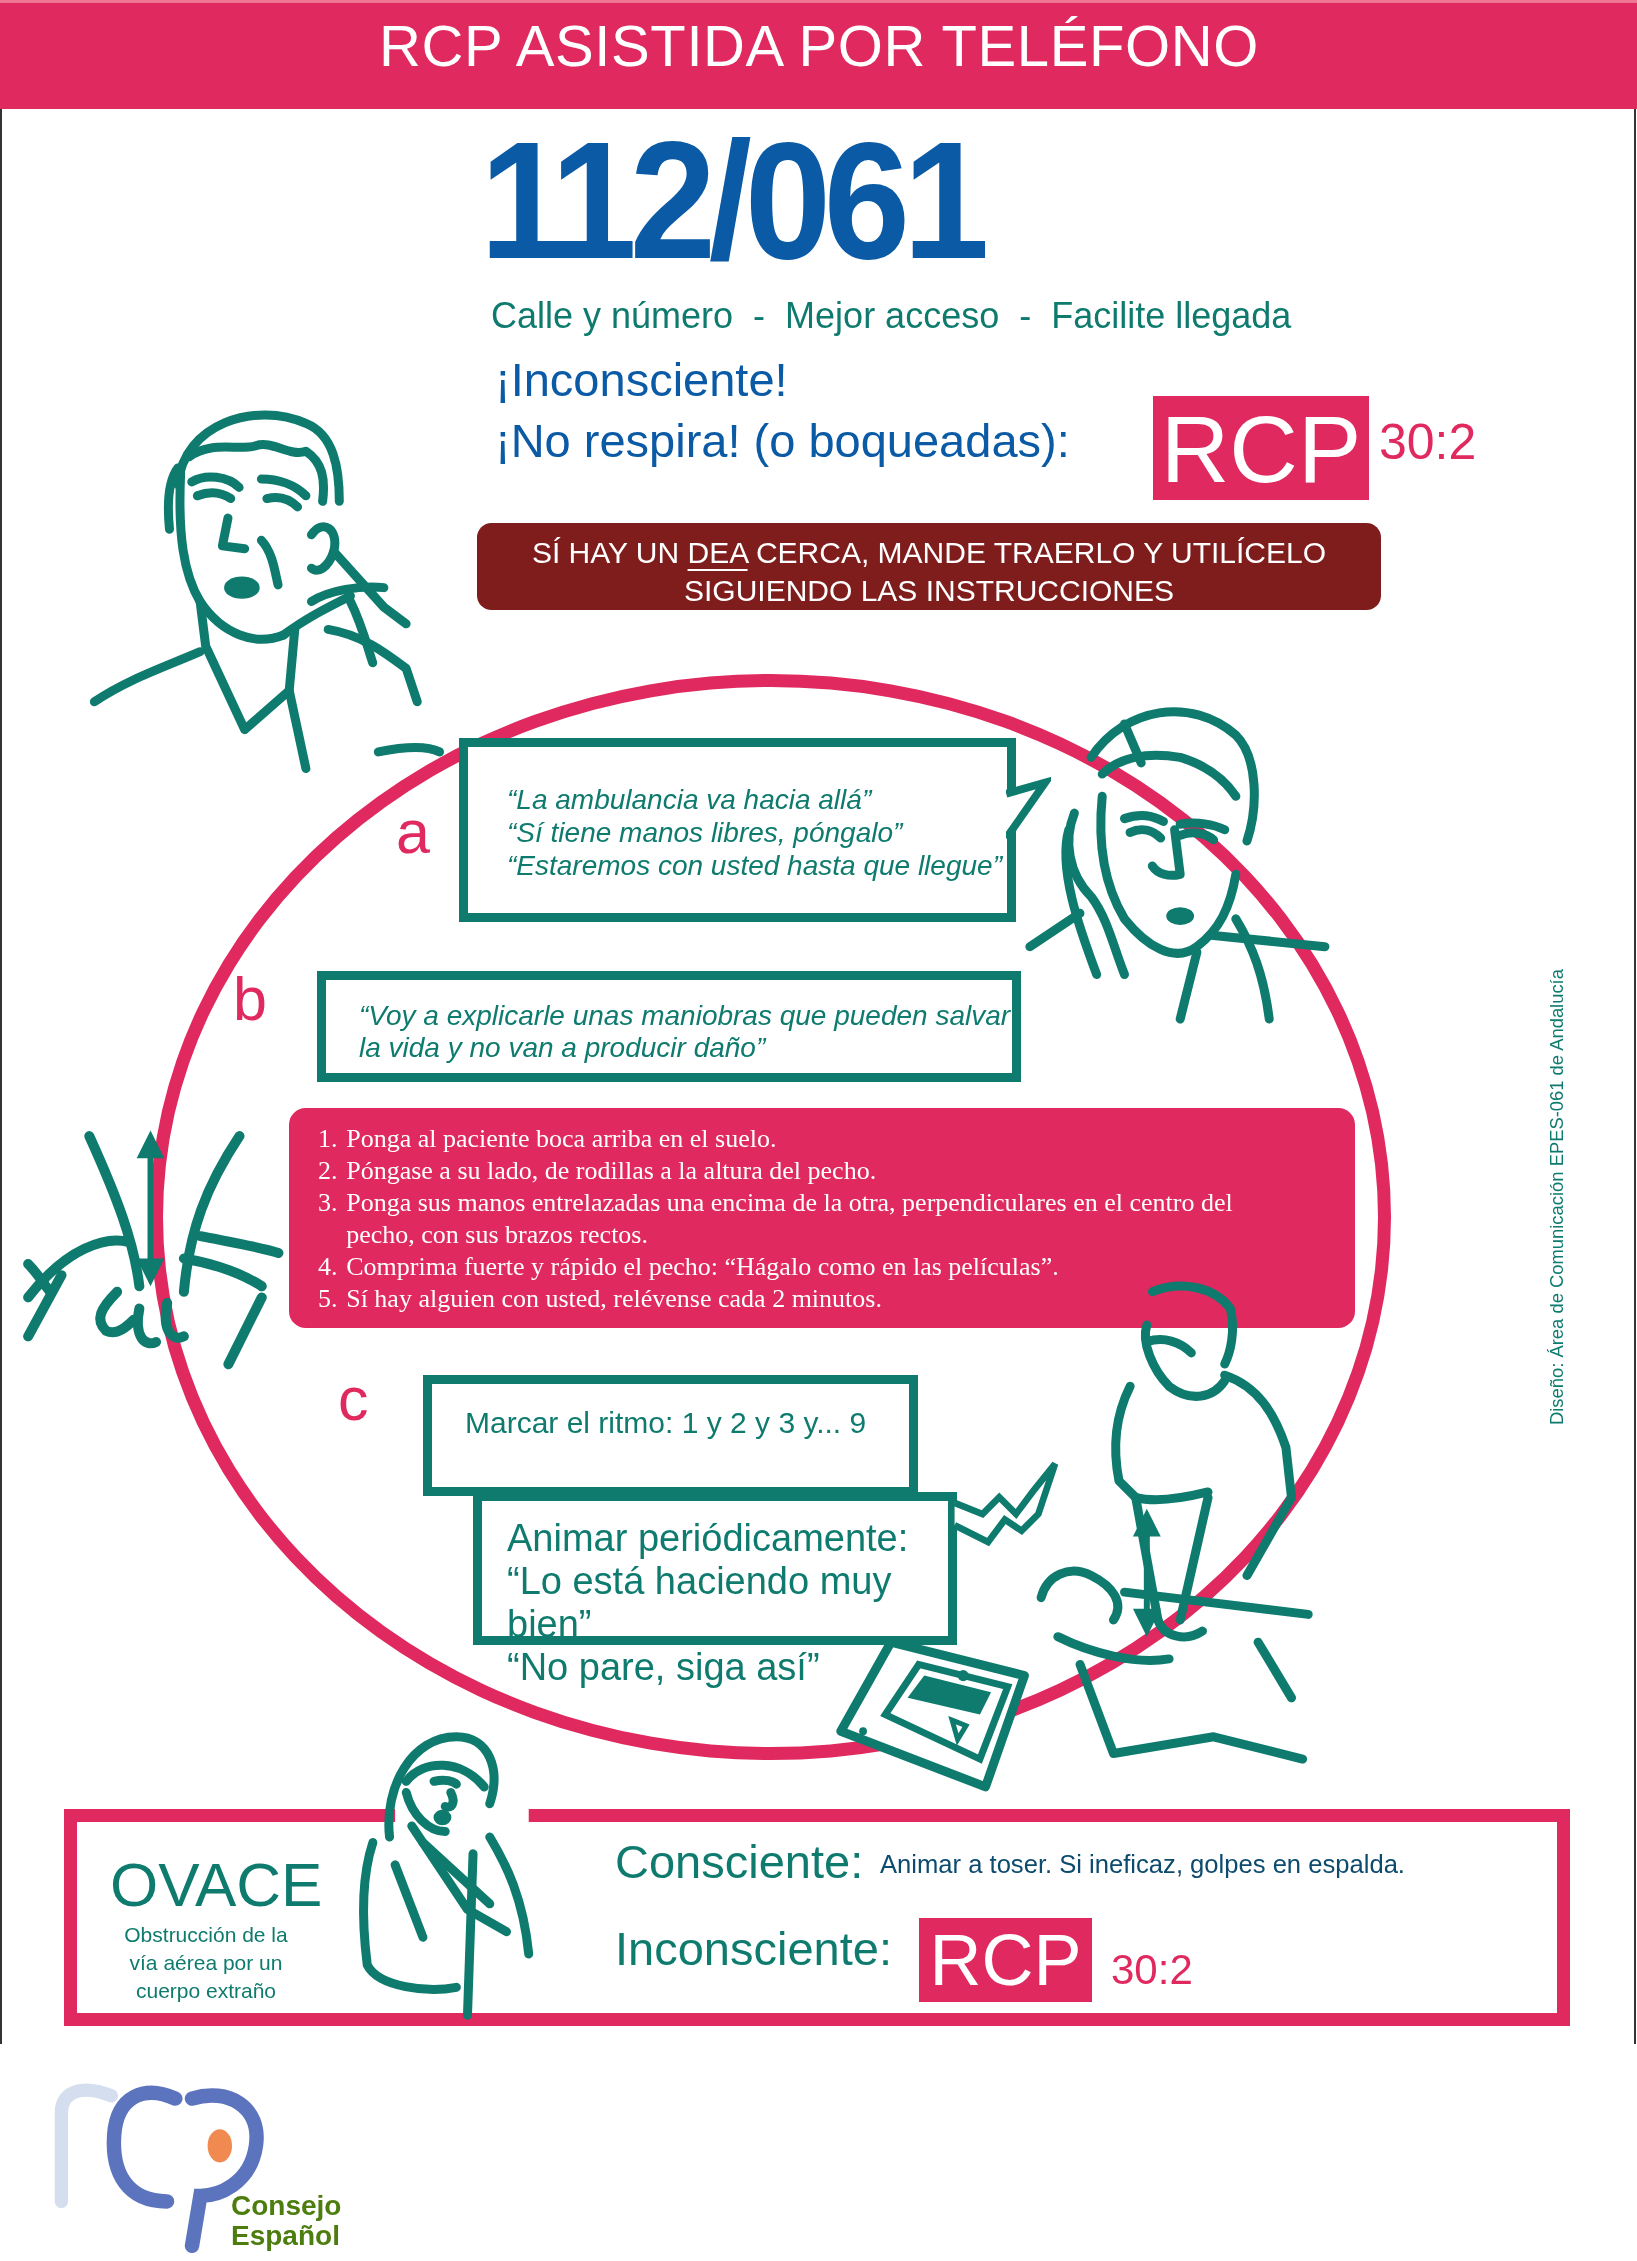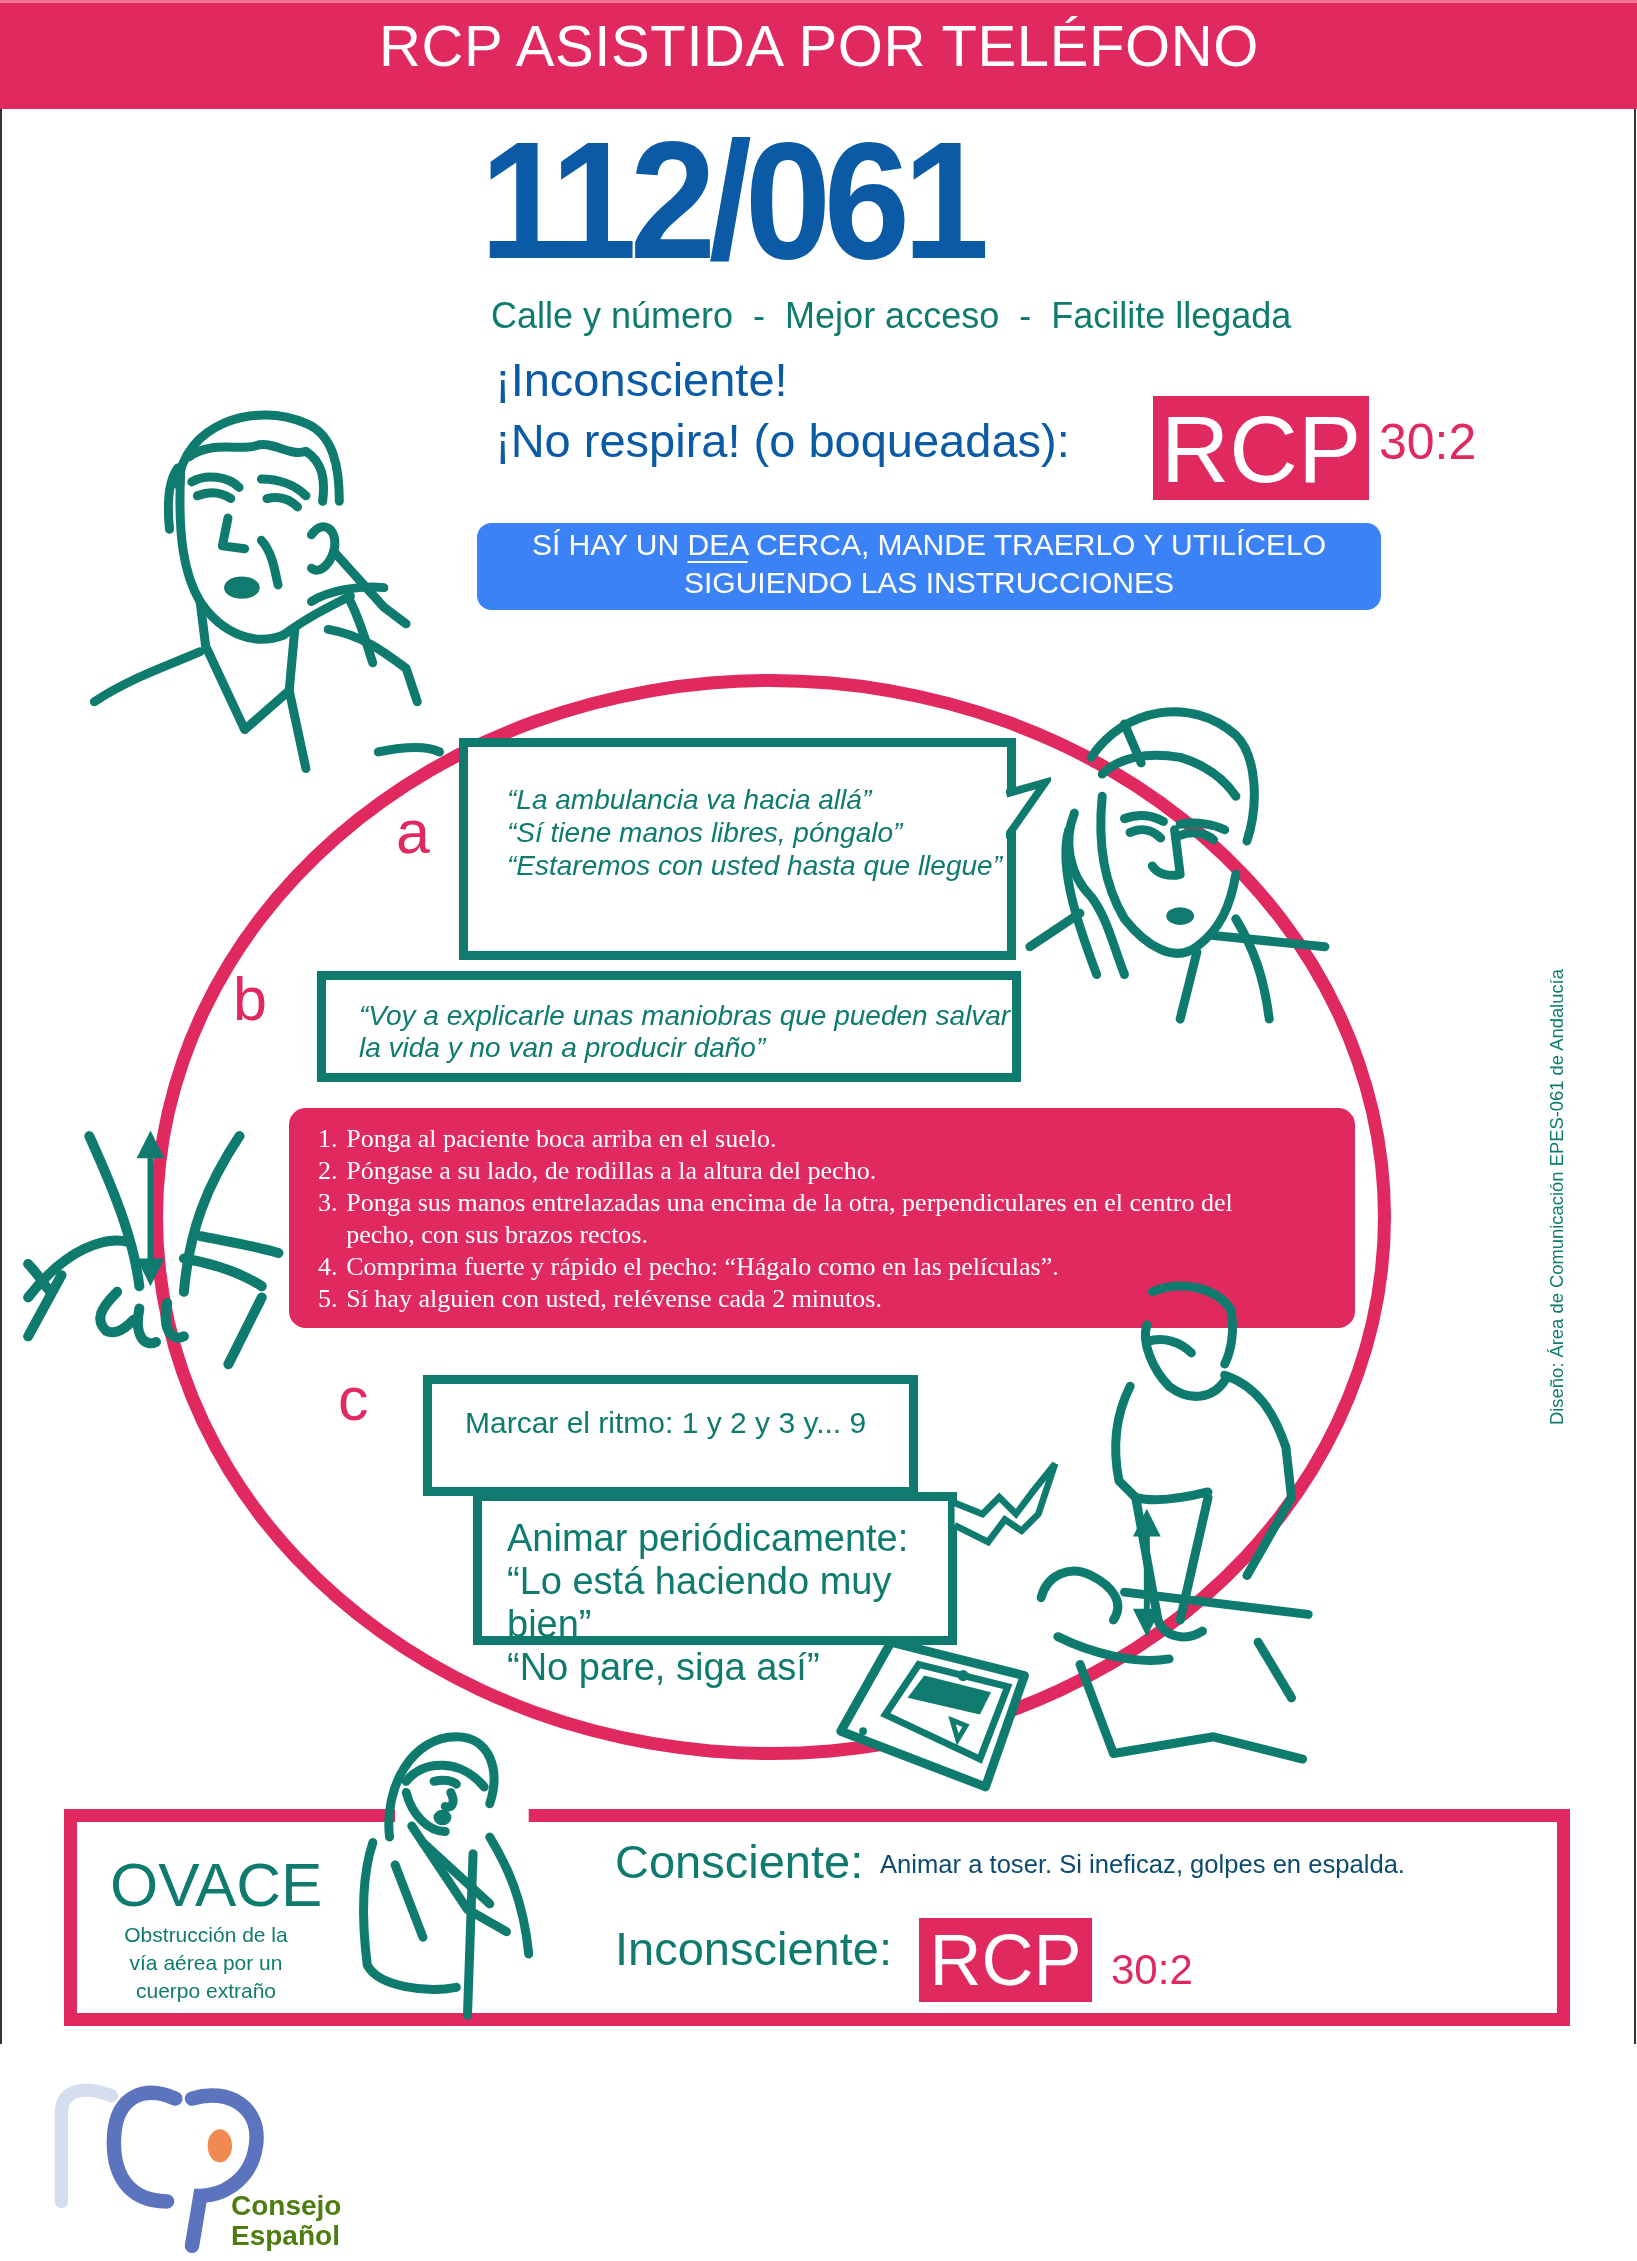--- a/index.html
+++ b/index.html
@@ -15,28 +15,28 @@
   .hotline { left:480px; top:117px; color:#0B5AA5; font-size:167px; font-weight:bold;
              letter-spacing:-7.8px; line-height:1; transform:scaleX(0.93); transform-origin:left top; }
   .subline { left:491px; top:295px; color:#0E7B6E; font-size:36px; white-space:pre; }
   .alert1, .alert2 { left:455px; color:#0B5AA5; font-size:47px; white-space:nowrap;margin-left:40px; }
   .alert1 { top:352px; }
   .alert2 { top:413px; }
   .rcp-box { background:#E0295F; color:#fff; text-align:center; line-height:1; }
   .rcp-box-top { left:1153px; top:396px; width:216px; height:104px; font-size:95px; padding-top:5.6px; box-sizing:border-box; }
   .ratio { color:#E0295F; }
   .ratio-top { left:1379px; top:413px; font-size:50px; }
-  .dea-banner { left:477px; top:523px; width:904px; height:87px; background:#3b82f6;
+  .dea-banner { left:477px; top:523px; width:904px; height:87px; background:#7f1d1d;
                 border-radius:14.5px; color:#fff; text-align:center; font-size:30px; line-height:38px;
-                padding-top:3px; box-sizing:border-box; }
+                padding-top:11px; box-sizing:border-box; }
   .dea-banner u { text-decoration-thickness:2.2px; text-underline-offset:5.6px; }
   .circle { left:150px; top:674px; width:1241px; height:1086px; border:13.4px solid #E0295F;
             border-radius:50%; box-sizing:border-box; }
   .bubble { background:#fff; border:9px solid #0E7B6E; box-sizing:border-box; color:#0E7B6E; }
-  .bubble-a { left:459px; top:738px; width:557px; height:222px; font-style:italic; font-size:28px;
+  .bubble-a { left:459px; top:738px; width:557px; height:184px; font-style:italic; font-size:28px;
               line-height:33px; padding:36px 0 0 39px; }
   .bubble-b { left:317px; top:971px; width:704px; height:111px; font-style:italic; font-size:28px;
               line-height:32px; padding:19.5px 0 0 33px; }
   .step-letter { color:#E0295F; font-size:61px; line-height:1; }
   .letter-a { left:396px; top:802px; }
   .letter-b { left:233px; top:969px; }
   .letter-c { left:338px; top:1369px; }
   .steps-box { left:289px; top:1108px; width:1066px; height:220px; background:#E0295F; border-radius:16.7px;
                color:#fff; font-size:26px; line-height:32px; padding:14.5px 0 0 28px; box-sizing:border-box; }
   .steps-box ol { margin:0; padding:0 0 0 27px; }

